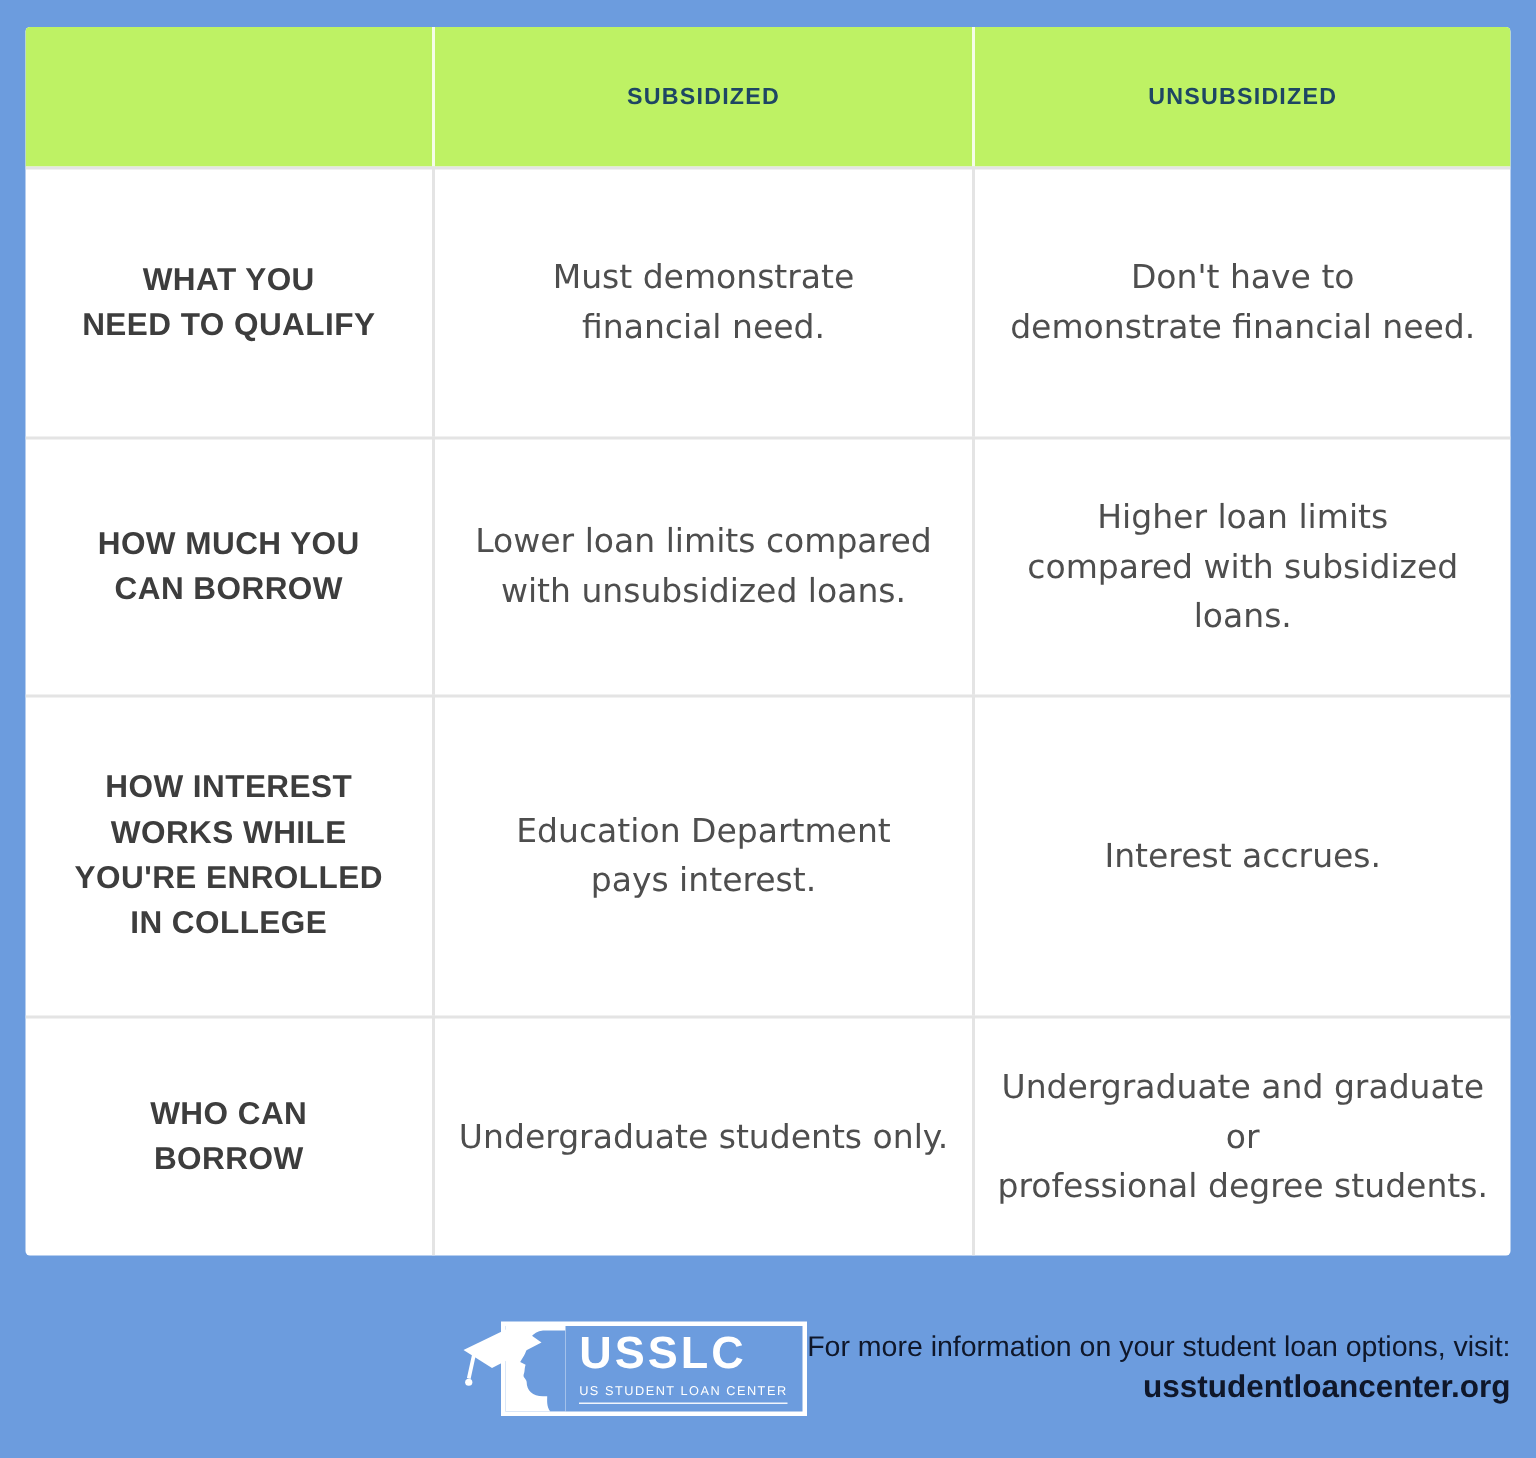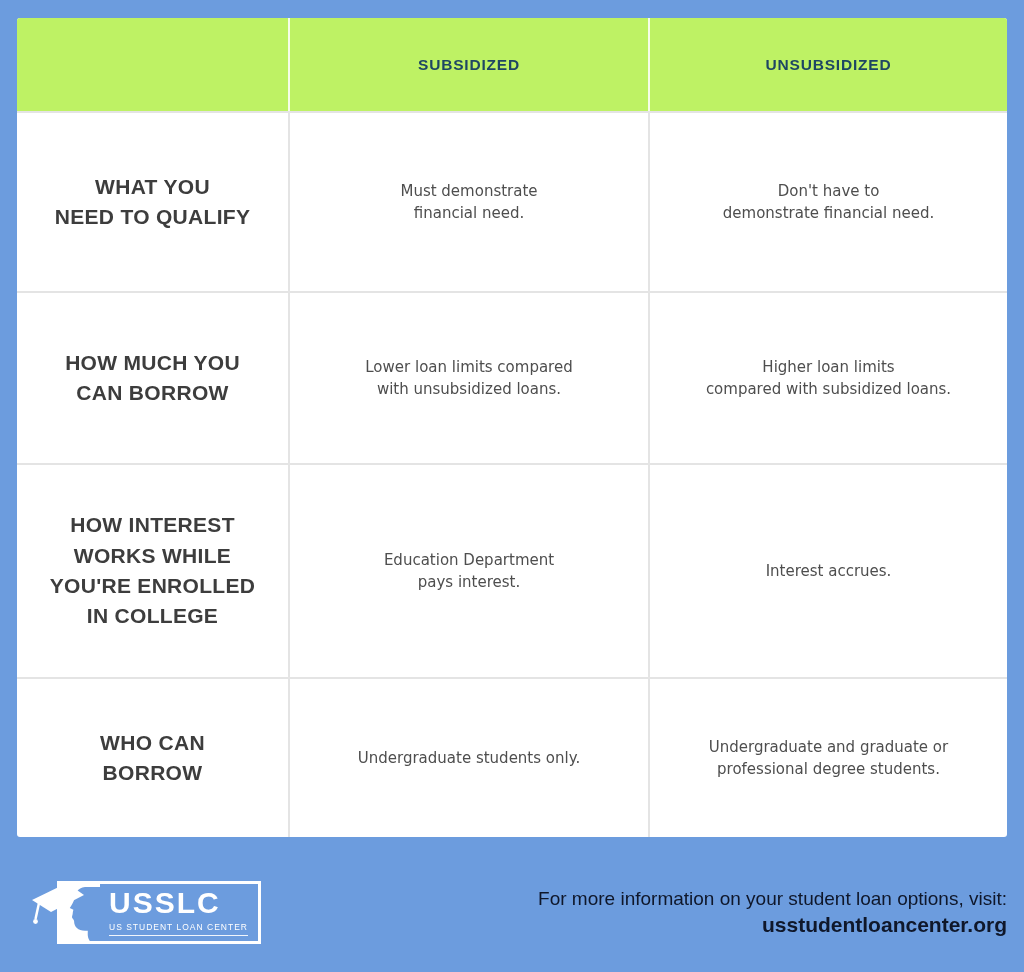--- a/index.html
+++ b/index.html
@@ -42,33 +42,33 @@
   .col2, .col3 { border-left: 2px solid #E4E4E4; }
   .row-label {
     font-weight: bold;
     font-size: 21px;
     letter-spacing: 0.3px;
     line-height: 1.45;
     color: #3D3D3D;
   }
   .value {
     font-family: "DejaVu Sans", sans-serif;
-    font-size: 15px;
+    font-size: 22px;
     line-height: 1.5;
     color: #4E4E4E;
   }
 
   
   .footer {
     position: absolute;
     left: 0; top: 837px;
     width: 1024px; height: 135px;
     display: flex;
     align-items: center;
-    justify-content: space-between;
+    justify-content: flex-end;
     padding: 16px 17px 0 57px;
   }
   .logo-box {
     position: relative;
     display: flex;
     align-items: stretch;
     height: 63px;
     border: 3px solid #ffffff;
     color: #ffffff;
   }

